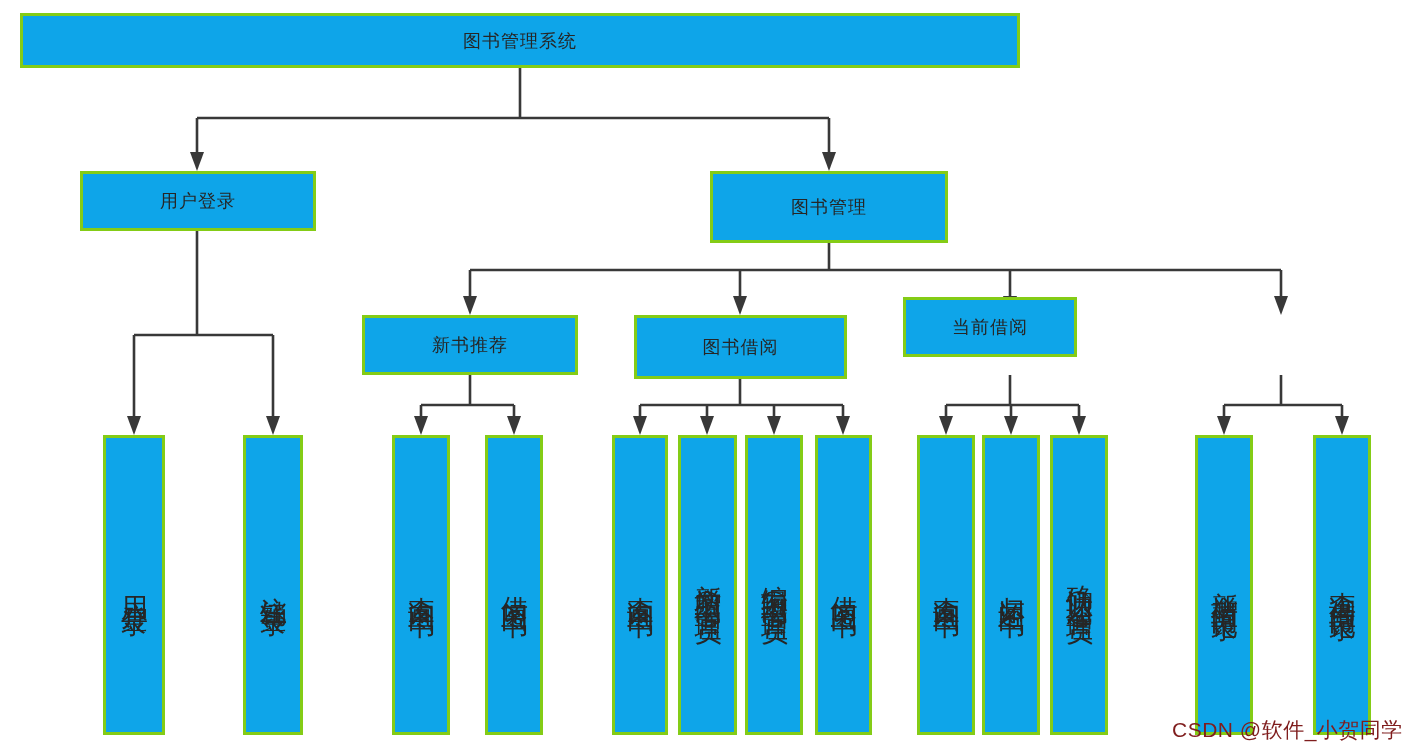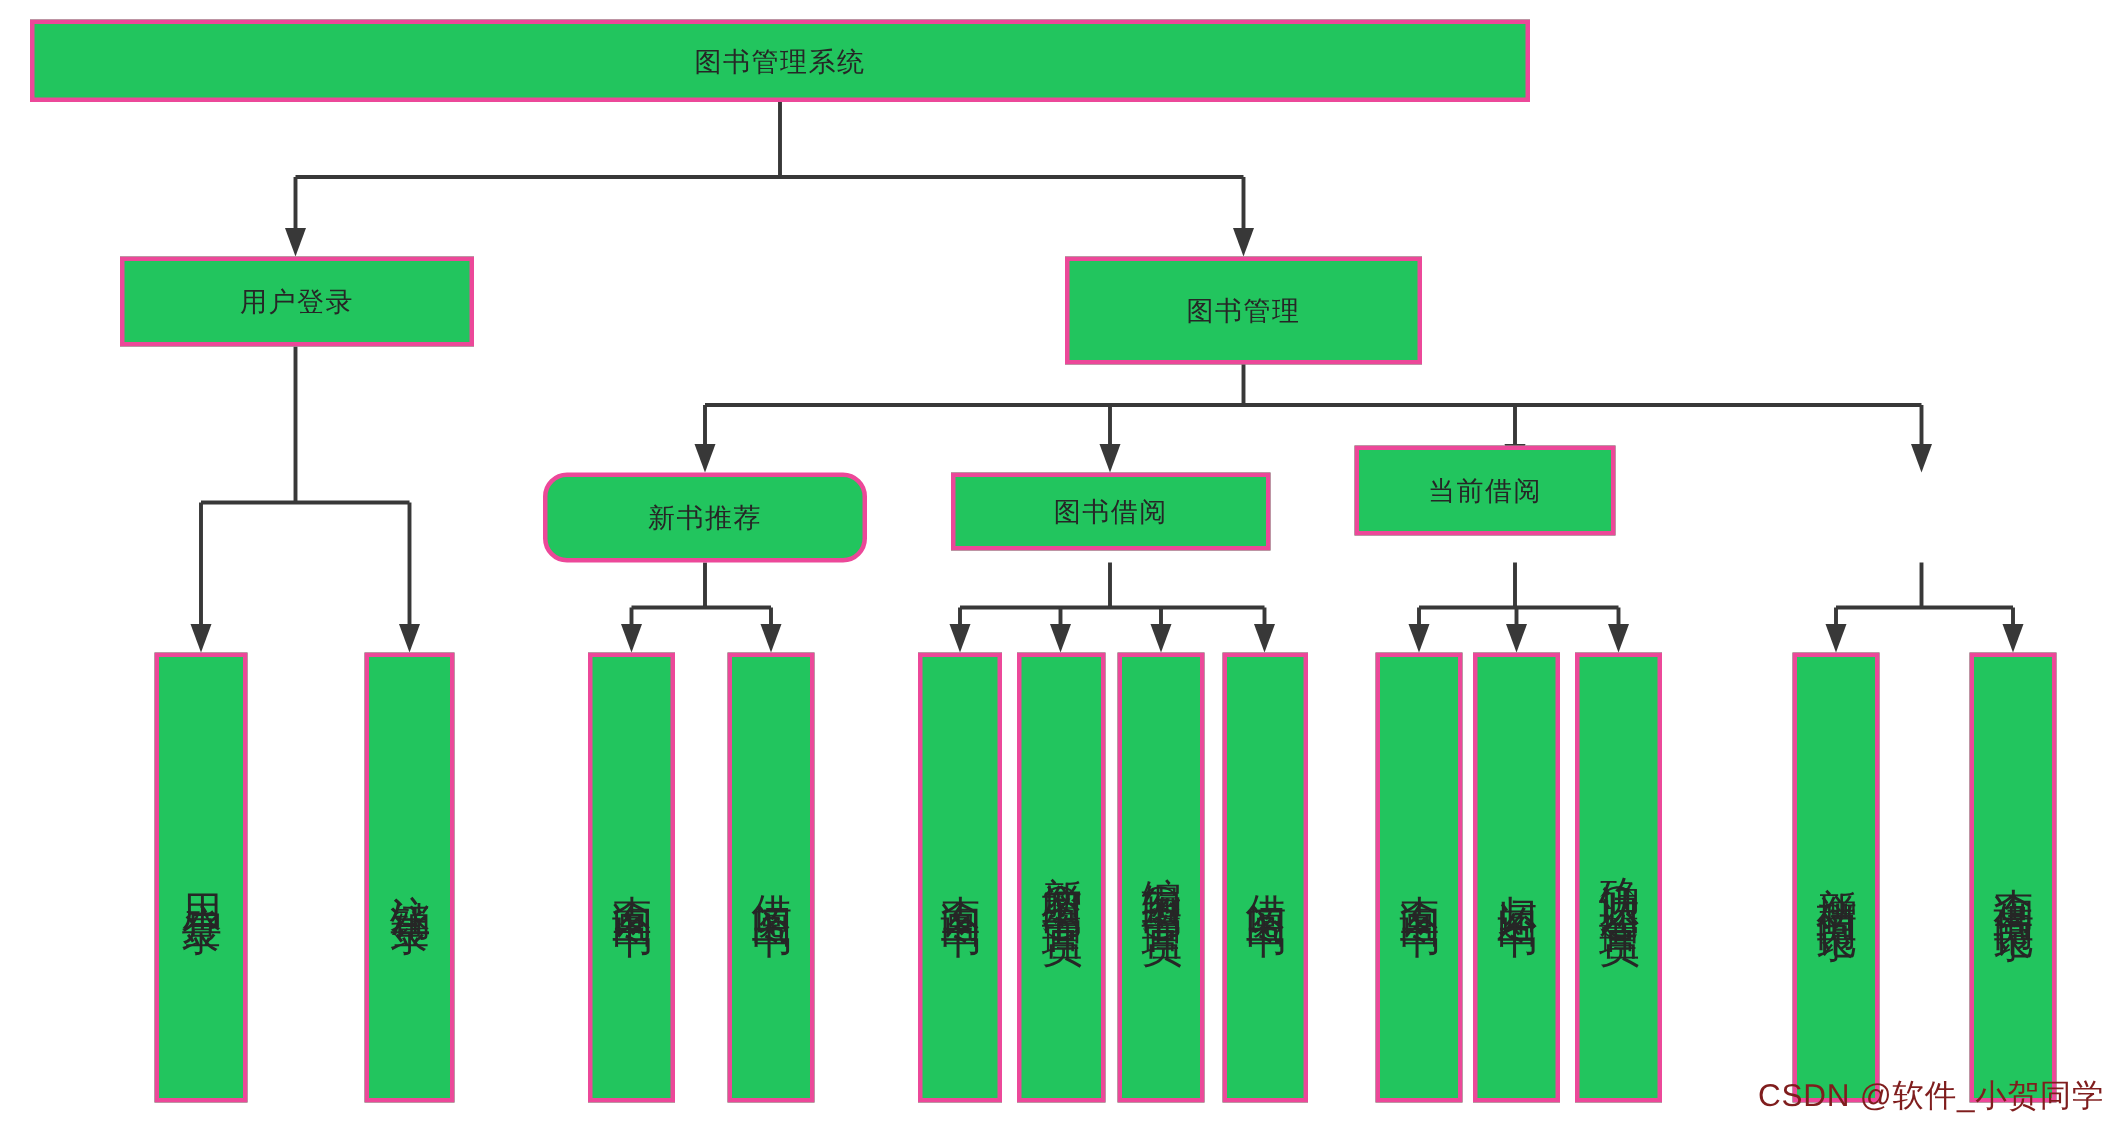--- a/index.html
+++ b/index.html
@@ -4,21 +4,21 @@
 <style>
   html,body{margin:0;padding:0;background:#ffffff;}
   .stage{
     position:relative;width:1405px;height:747px;background:#ffffff;overflow:hidden;
     font-family:"Liberation Sans",sans-serif;color:#262626;
   }
   .wires{position:absolute;left:0;top:0;width:1405px;height:747px;pointer-events:none;}
   .wires path{stroke:#383838;stroke-width:2.6;fill:none;}
   .wires polygon{fill:#383838;stroke:none;}
   .box{
-    position:absolute;background:#22c55e;border:3px solid #ec4899;box-sizing:border-box;
+    position:absolute;background:#0ea5e9;border:3px solid #84cc16;box-sizing:border-box;
     display:flex;align-items:center;justify-content:center;
   }
   .h-box{font-size:18px;letter-spacing:1px;}
   .v-box{top:435px;height:300px;}
   .vtext{
     writing-mode:vertical-rl;text-orientation:mixed;
     font-size:27px;letter-spacing:5px;line-height:1;white-space:nowrap;
   }
   .watermark{
     position:absolute;left:1172px;top:716px;z-index:5;
@@ -64,22 +64,22 @@
     <path d="M1281 375 V405 M1224 405 H1342 M1224 405 V419 M1342 405 V419"></path>
     <polygon points="1217,416 1231,416 1224,435"></polygon>
     <polygon points="1335,416 1349,416 1342,435"></polygon>
   </svg>
 
   <div class="box h-box" style="left:20px;top:13px;width:1000px;height:55px;">图书管理系统</div>
 
   <div class="box h-box" style="left:80px;top:171px;width:236px;height:60px;">用户登录</div>
   <div class="box h-box" style="left:710px;top:171px;width:238px;height:72px;">图书管理</div>
 
-  <div class="box h-box" style="left:362px;top:315px;width:216px;height:60px;border-radius:16px;">新书推荐</div>
-  <div class="box h-box" style="left:634px;top:315px;width:213px;height:52px;">图书借阅</div>
+  <div class="box h-box" style="left:362px;top:315px;width:216px;height:60px;">新书推荐</div>
+  <div class="box h-box" style="left:634px;top:315px;width:213px;height:64px;">图书借阅</div>
   <div class="box h-box" style="left:903px;top:297px;width:174px;height:60px;">当前借阅</div>
 
   <div class="box v-box" style="left:103px;width:62px;">
     <span class="vtext">用户登录</span>
   </div>
   <div class="box v-box" style="left:243px;width:60px;">
     <span class="vtext">注销登录</span>
   </div>
 
   <div class="box v-box" style="left:392px;width:58px;">

